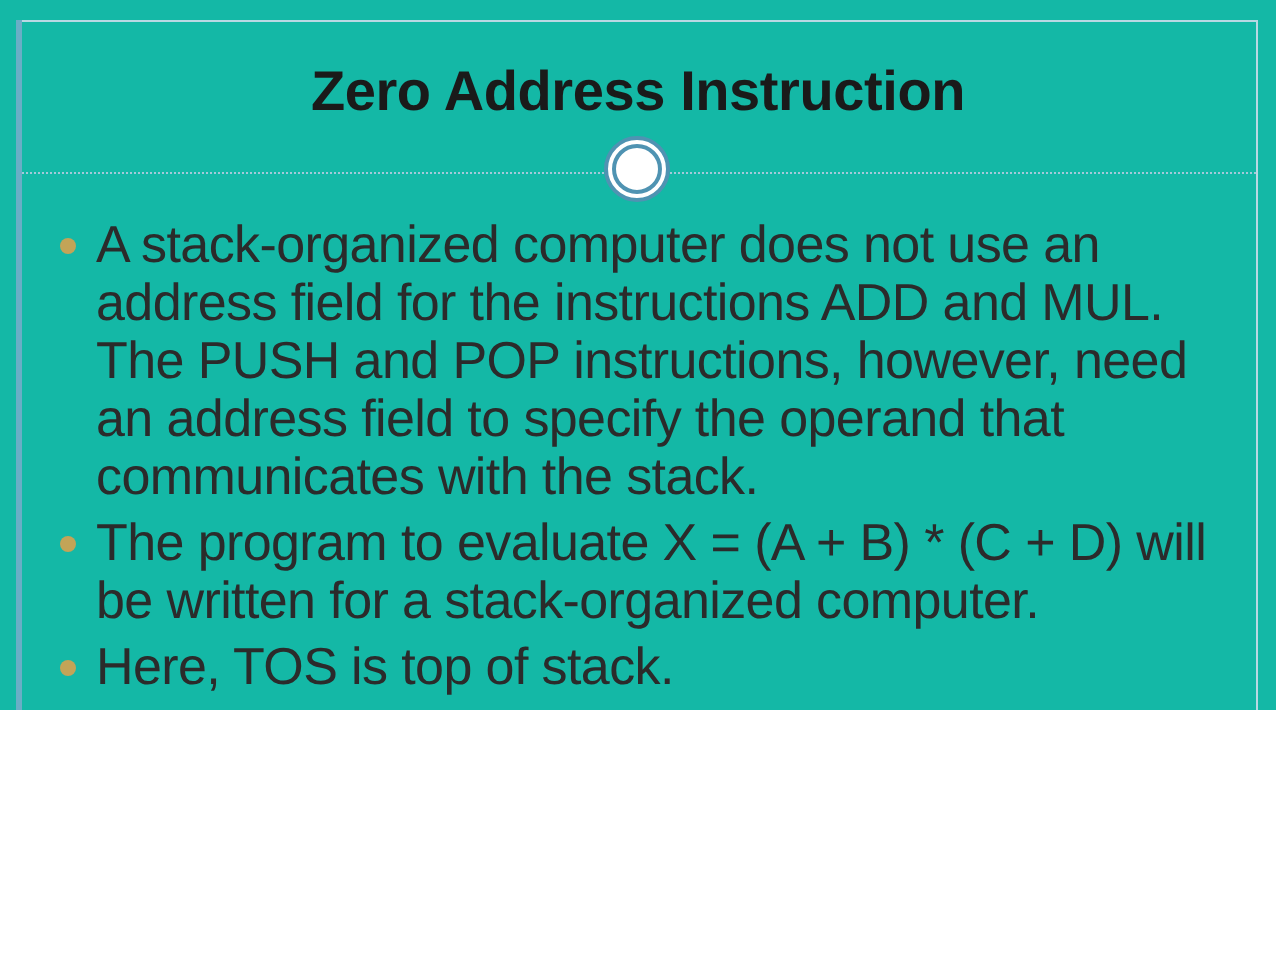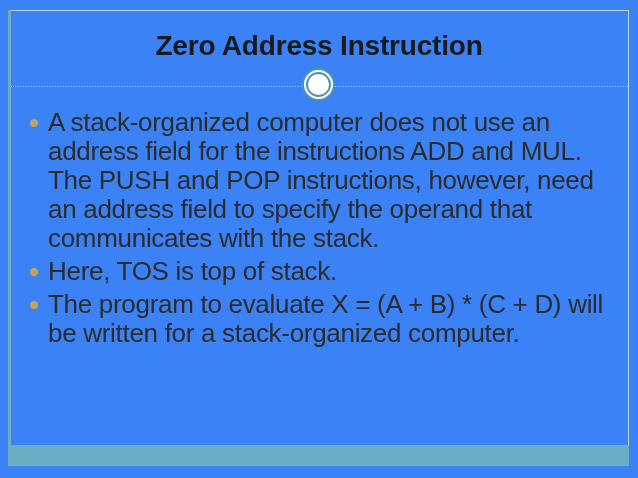--- a/index.html
+++ b/index.html
@@ -3,22 +3,22 @@
 <meta charset="utf-8">
 <style>
   html, body {
     margin: 0;
     padding: 0;
     background: #ffffff;
   }
   .slide {
     position: relative;
     width: 638px;
-    height: 478px;
-    background: #3b82f6;
+    height: 355px;
+    background: #14b8a6;
     overflow: hidden;
     font-family: "Liberation Sans", sans-serif;
   }
   
   .border-top {
     position: absolute;
     left: 10px; top: 10px;
     width: 619px; height: 1px;
     background: #b9d8e3;
   }
@@ -118,21 +118,21 @@
     <div class="ornament-inner"></div>
   </div>
 
   <ul class="body-list">
     <li>
       <span class="bullet-dot"></span>
       <span>A stack-organized computer does not use an address field for the instructions ADD and MUL. The PUSH and POP instructions, however, need an address field to specify the operand that communicates with the stack.</span>
     </li>
     <li>
       <span class="bullet-dot"></span>
-      <span>Here, TOS is top of stack.</span>
+      <span>The program to evaluate X = (A + B) * (C + D) will be written for a stack-organized computer.</span>
     </li>
     <li>
       <span class="bullet-dot"></span>
-      <span>The program to evaluate X = (A + B) * (C + D) will be written for a stack-organized computer.</span>
+      <span>Here, TOS is top of stack.</span>
     </li>
   </ul>
 
 </div>
 
 </body></html>

